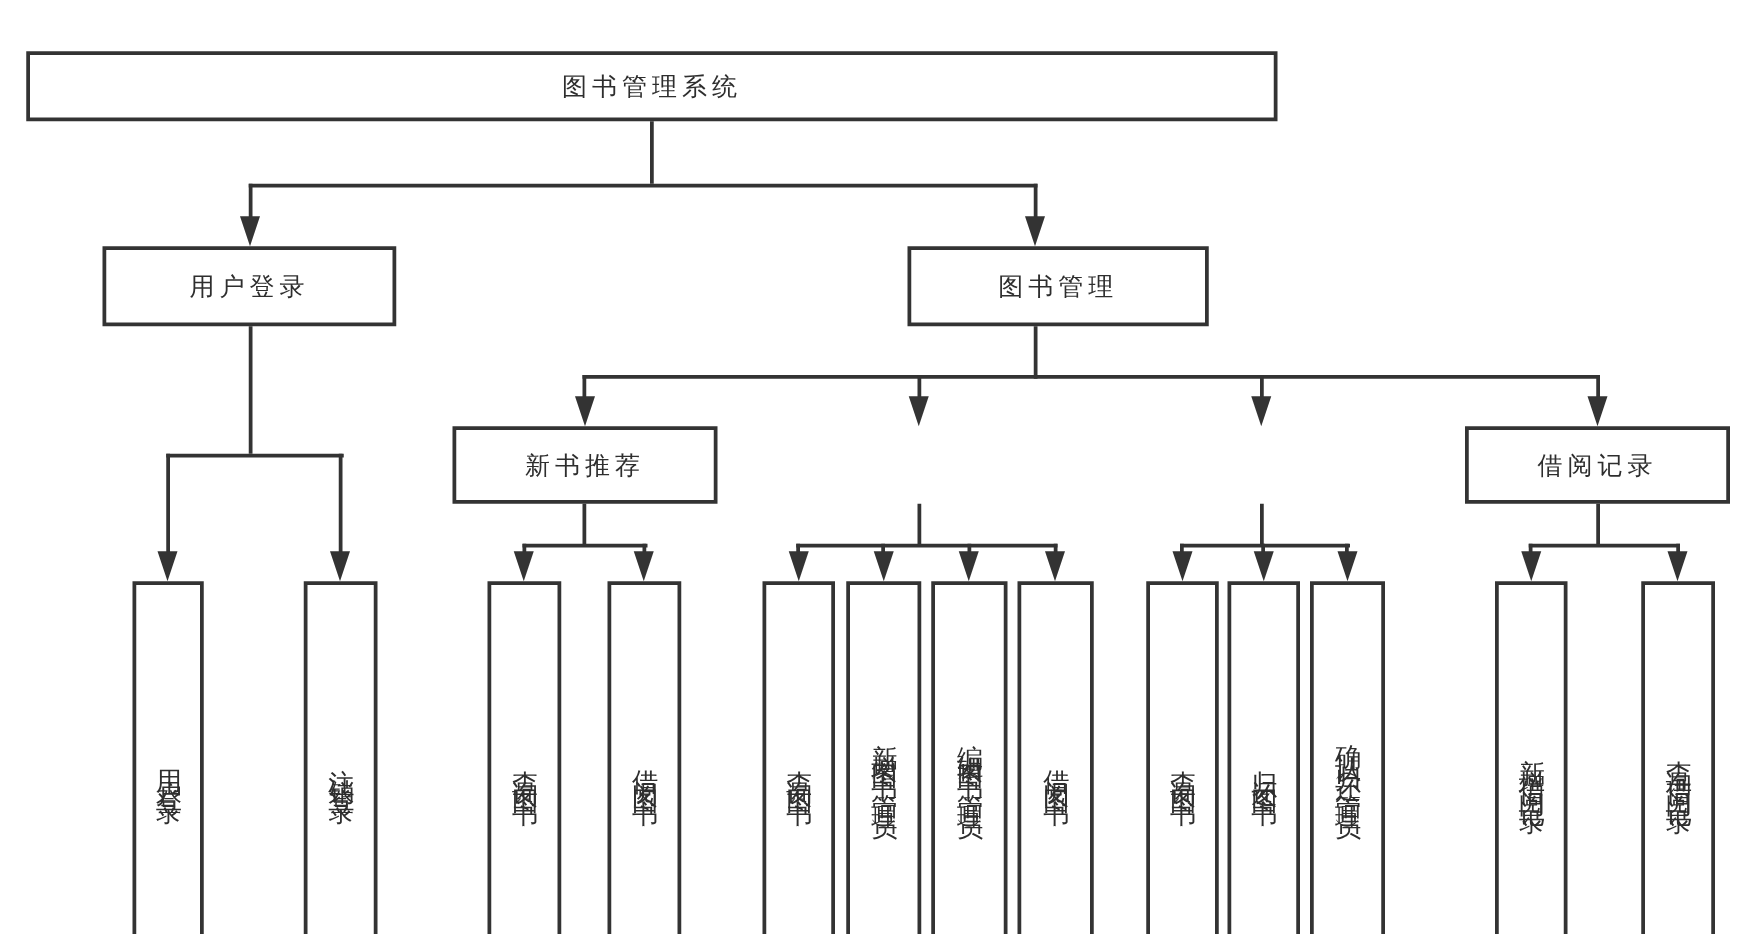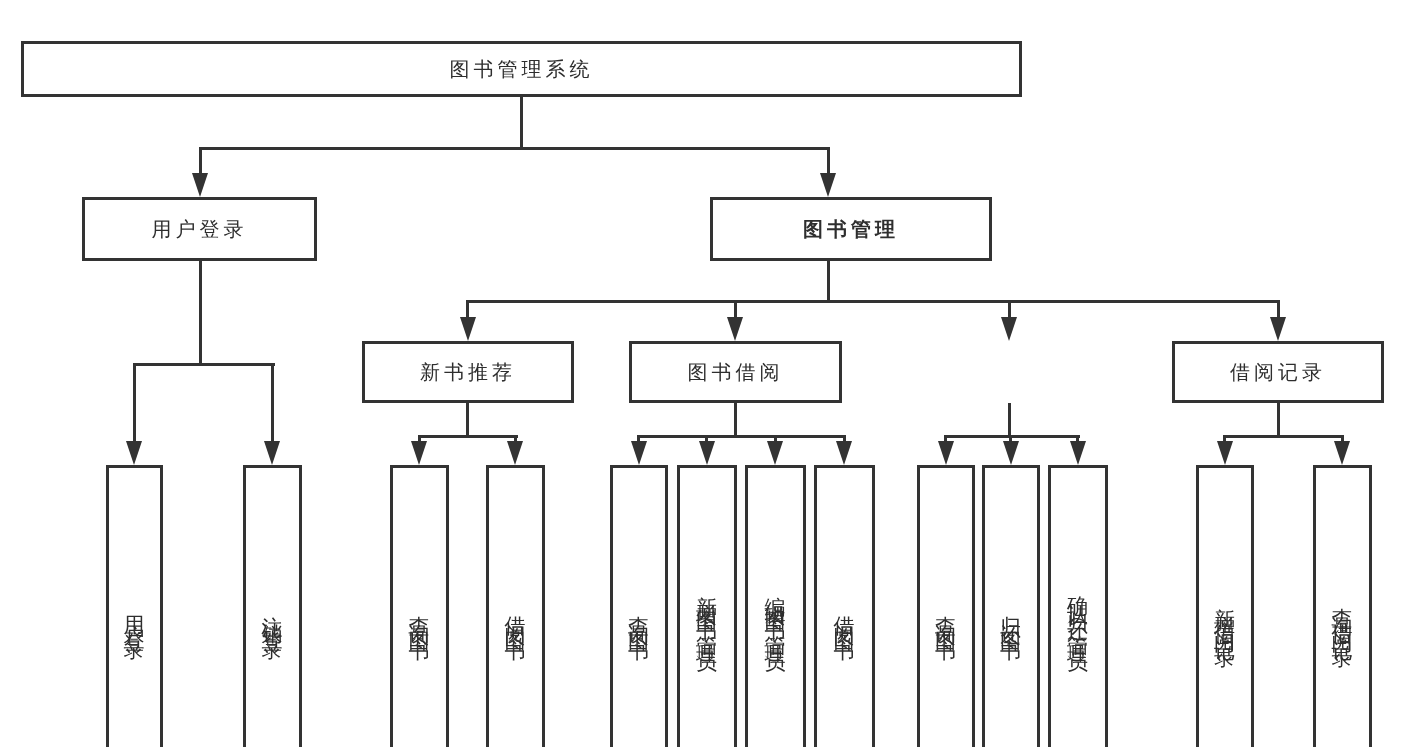--- a/index.html
+++ b/index.html
@@ -36,42 +36,41 @@
   <div class="box hnode" style="left:21px;top:13px;width:1001px;height:56px;">图书管理系统</div>
 
   <div class="vline" style="left:520px;top:69px;height:50px;"></div>
   <div class="hline" style="left:199px;top:119px;width:631px;"></div>
   <div class="vline" style="left:199px;top:119px;height:30px;"></div>
   <div class="arrow" style="left:192px;top:145px;"></div>
   <div class="vline" style="left:827px;top:119px;height:30px;"></div>
   <div class="arrow" style="left:820px;top:145px;"></div>
 
   <div class="box hnode" style="left:82px;top:169px;width:235px;height:64px;">用户登录</div>
-  <div class="box hnode" style="left:710px;top:169px;width:282px;height:64px;font-weight:bold;">图书管理</div>
+  <div class="box hnode" style="left:726px;top:169px;width:241px;height:64px;">图书管理</div>
 
   <div class="vline" style="left:199px;top:233px;height:102px;"></div>
   <div class="hline" style="left:133px;top:335px;width:142px;"></div>
   <div class="vline" style="left:133px;top:335px;height:82px;"></div>
   <div class="arrow" style="left:126px;top:413px;"></div>
   <div class="vline" style="left:271px;top:335px;height:82px;"></div>
   <div class="arrow" style="left:264px;top:413px;"></div>
 
   <div class="vline" style="left:827px;top:233px;height:42px;"></div>
   <div class="hline" style="left:466px;top:272px;width:814px;"></div>
   <div class="vline" style="left:466px;top:272px;height:22px;"></div>
   <div class="arrow" style="left:460px;top:289px;"></div>
   <div class="vline" style="left:734px;top:272px;height:22px;"></div>
   <div class="arrow" style="left:727px;top:289px;"></div>
   <div class="vline" style="left:1008px;top:272px;height:22px;"></div>
   <div class="arrow" style="left:1001px;top:289px;"></div>
   <div class="vline" style="left:1277px;top:272px;height:22px;"></div>
   <div class="arrow" style="left:1270px;top:289px;"></div>
 
   <div class="box hnode" style="left:362px;top:313px;width:212px;height:62px;font-family:Liberation Serif, serif;">新书推荐</div>
-  <div class="box hnode" style="left:629px;top:313px;width:213px;height:62px;">图书借阅</div>
   <div class="box hnode" style="left:1172px;top:313px;width:212px;height:62px;">借阅记录</div>
 
   <div class="vline" style="left:466px;top:375px;height:34px;"></div>
   <div class="hline" style="left:418px;top:407px;width:100px;"></div>
   <div class="vline" style="left:418px;top:407px;height:12px;"></div>
   <div class="arrow" style="left:411px;top:413px;"></div>
   <div class="vline" style="left:514px;top:407px;height:12px;"></div>
   <div class="arrow" style="left:507px;top:413px;"></div>
 
   <div class="vline" style="left:734px;top:375px;height:34px;"></div>

